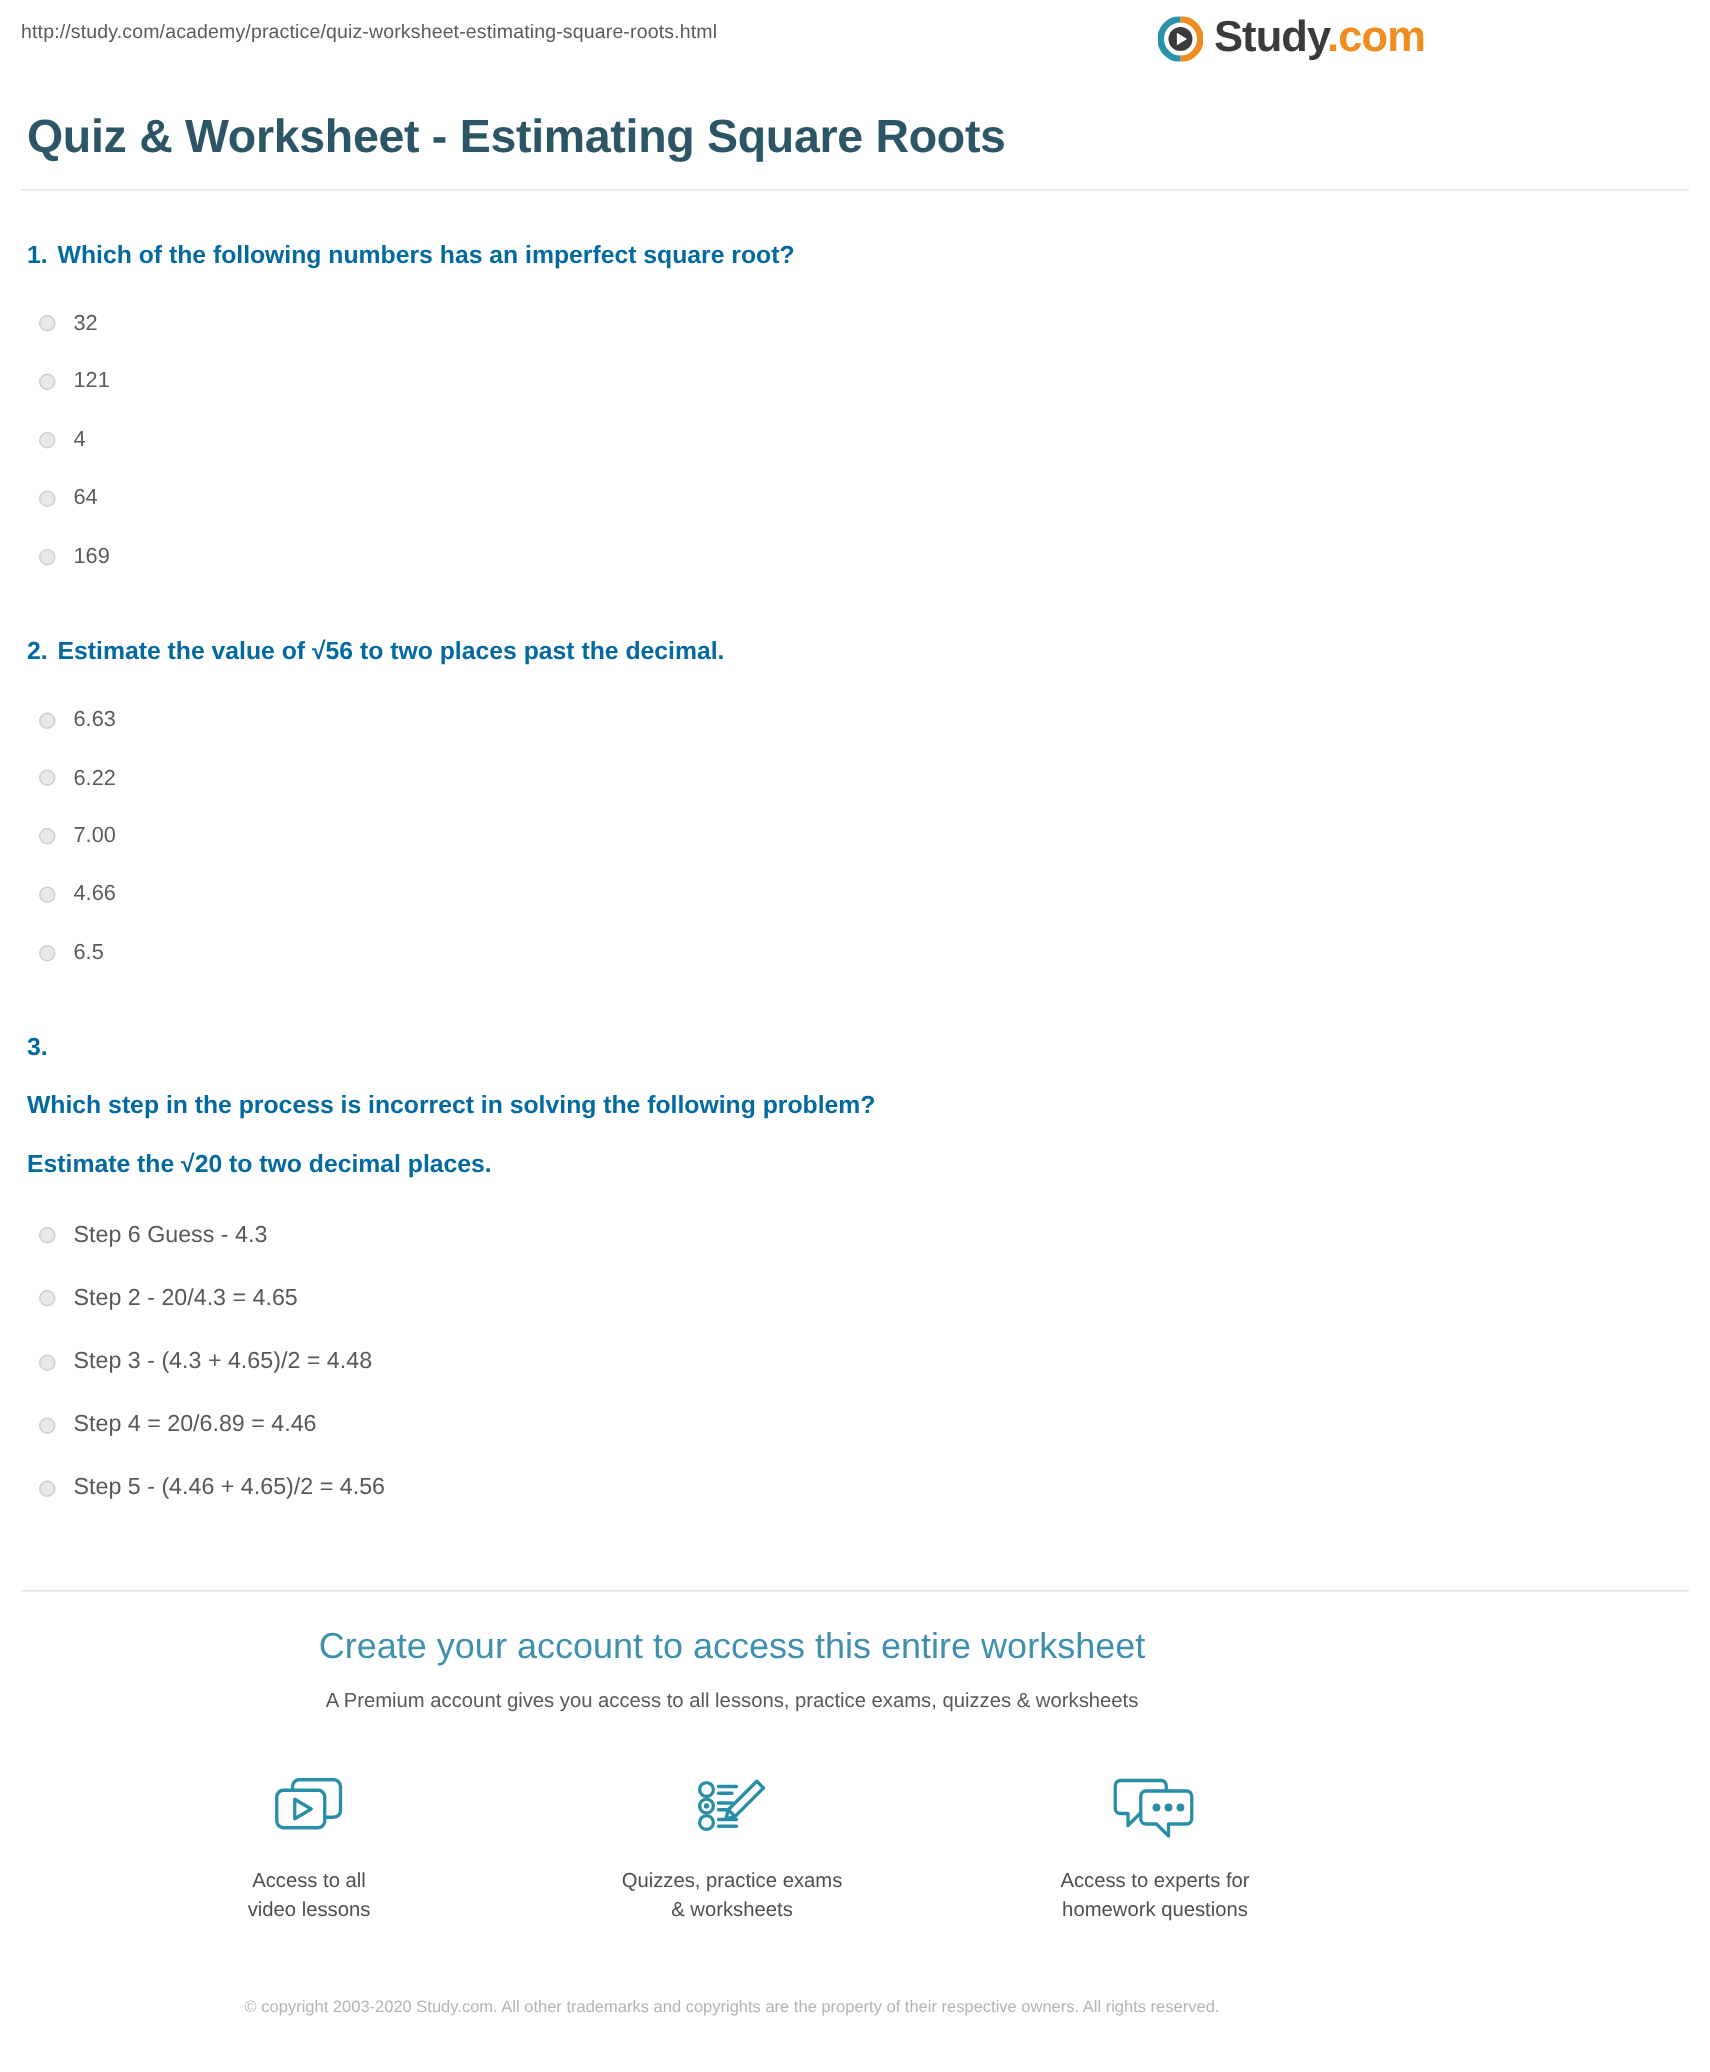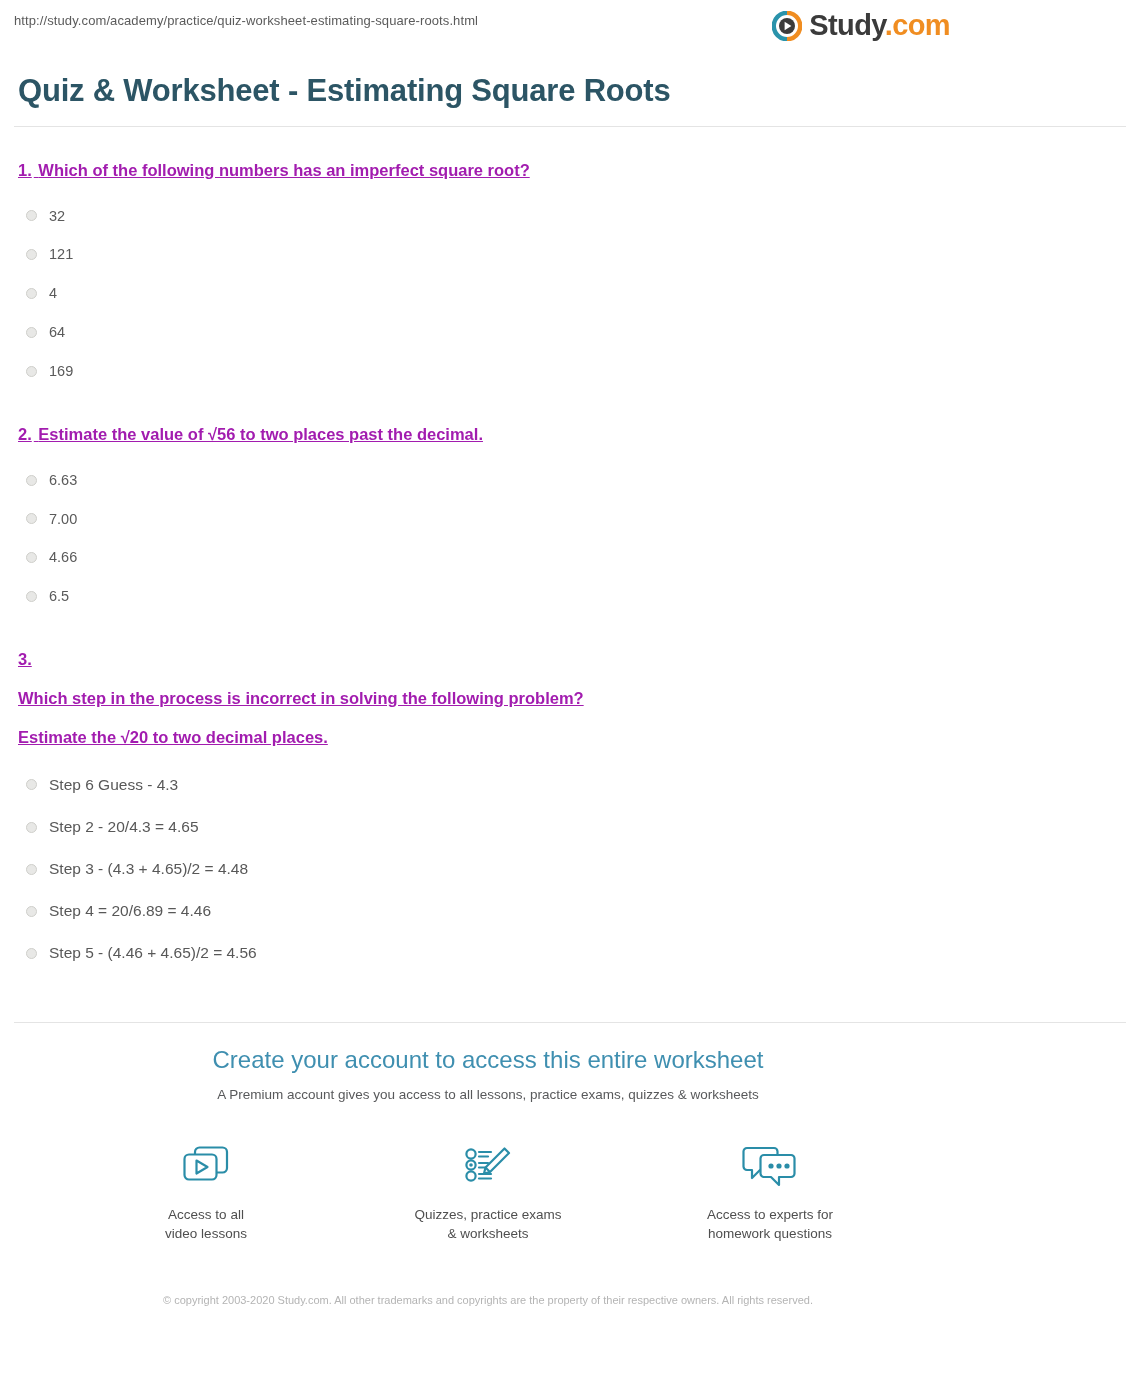--- a/index.html
+++ b/index.html
@@ -72,24 +72,23 @@
     width: 1112px;
     margin: 0;
   }
 
   
   .questions { padding: 0 0 0 4px; }
   .question { margin-top: 32px; }
   .q-prompt {
     font-size: 16.5px;
     font-weight: 700;
-    color: #a21caf;
+    color: #0369a1;
     line-height: 1.45;
     margin: 0;
-    text-decoration: underline;
   }
   .q-prompt .num { margin-right: 2px; }
   .q-line { margin-top: 15px; }
   .q-line:first-child { margin-top: 0; }
 
   .options { margin: 14px 0 0 0; padding: 0; list-style: none; }
   .option {
     display: flex;
     align-items: center;
     gap: 12px;
@@ -225,20 +224,24 @@
 
     <div class="question q2">
       <div class="q-prompt">
         <span class="num">2.</span>
         <span>Estimate the value of √56 to two places past the decimal.</span>
       </div>
       <ul class="options">
         <li class="option">
           <span class="radio"></span>
           <span>6.63</span>
+        </li>
+        <li class="option">
+          <span class="radio"></span>
+          <span>6.22</span>
         </li>
         <li class="option">
           <span class="radio"></span>
           <span>7.00</span>
         </li>
         <li class="option">
           <span class="radio"></span>
           <span>4.66</span>
         </li>
         <li class="option">

